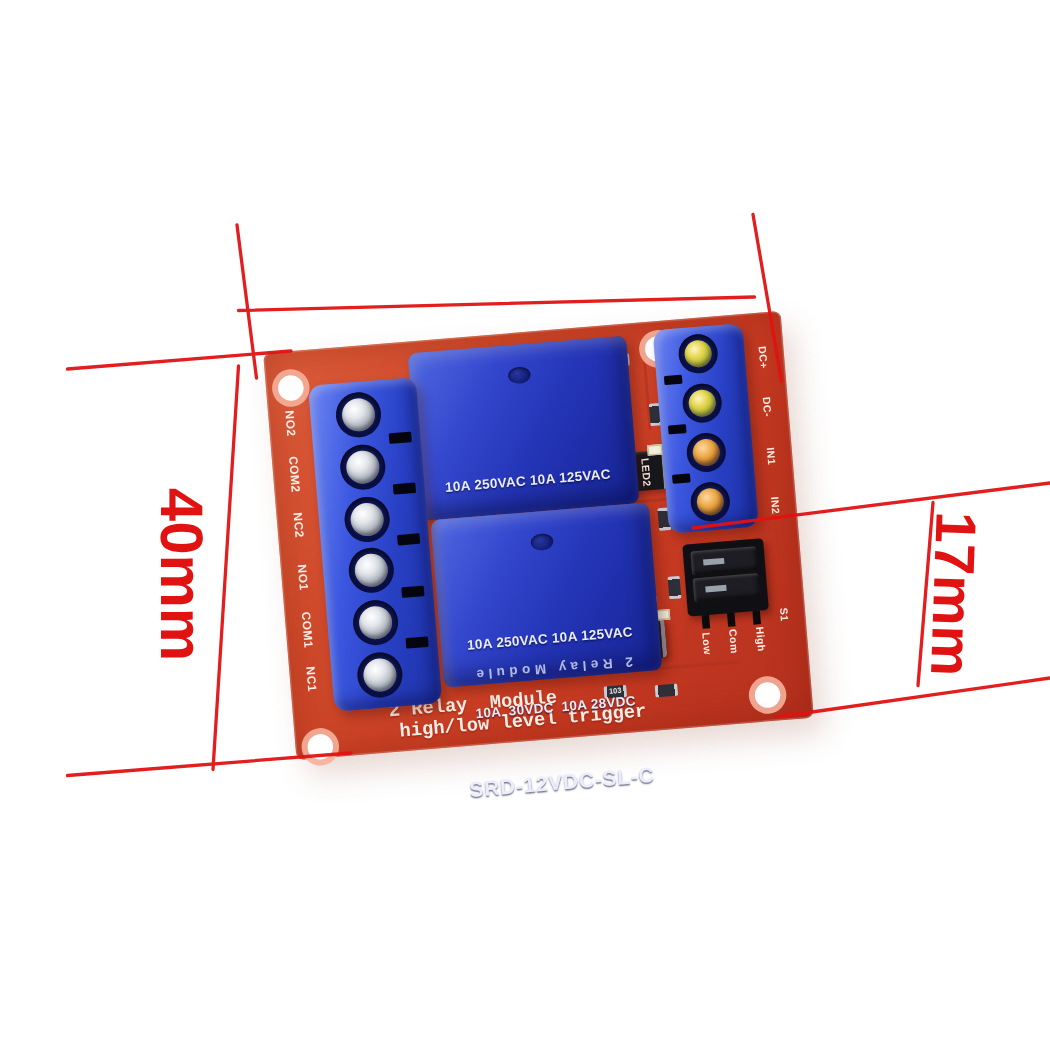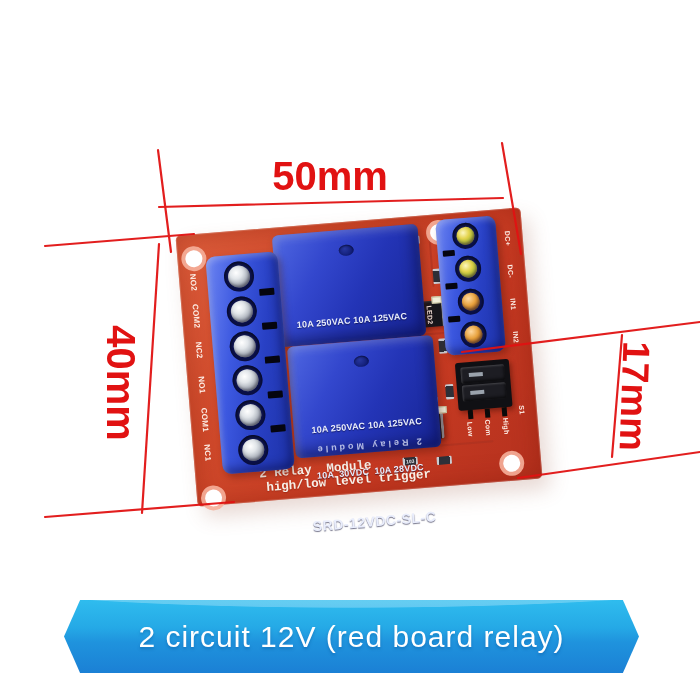--- a/index.html
+++ b/index.html
@@ -83,21 +83,20 @@
           background:radial-gradient(120% 90% at 18% 160%,rgba(10,70,150,.22),transparent 60%);}
   .banner-text{position:absolute;inset:0;display:flex;align-items:center;justify-content:center;
           color:#fff;font-size:30px;letter-spacing:1px;z-index:2;
           text-shadow:0 2px 3px rgba(0,70,140,.35);}
 </style>
 </head>
 <body>
 
 <div class="stage">
 
-  <div class="dim-label" style="left:330px;top:176px;">50mm</div>
   <div class="dim-label rot90" style="left:120px;top:383px;">40mm</div>
   <div class="dim-label rot92" style="left:634px;top:396px;">17mm</div>
 
   <div class="board">
 
     <div class="trace" style="left:252px;top:20px;width:2px;height:52px;"></div>
     <div class="trace" style="left:190px;top:118px;width:70px;height:2px;"></div>
     <div class="trace" style="left:196px;top:150px;width:2px;height:50px;"></div>
     <div class="trace" style="left:190px;top:230px;width:110px;height:2px;"></div>
 
@@ -226,17 +225,14 @@
       <line x1="159" y1="207" x2="503" y2="198"></line>
       <line x1="194" y1="234" x2="45" y2="246"></line>
       <line x1="234" y1="502" x2="45" y2="517"></line>
       <line x1="159" y1="244" x2="142" y2="513"></line>
       <line x1="462" y1="352" x2="700" y2="322"></line>
       <line x1="518" y1="478" x2="700" y2="452"></line>
       <line x1="622" y1="335" x2="612" y2="457"></line>
     </g>
   </svg>
 
-  <div class="banner">
-    <div class="banner-text">2 circuit 12V (red board relay)</div>
-  </div>
 
 </div>
 
 </body></html>

